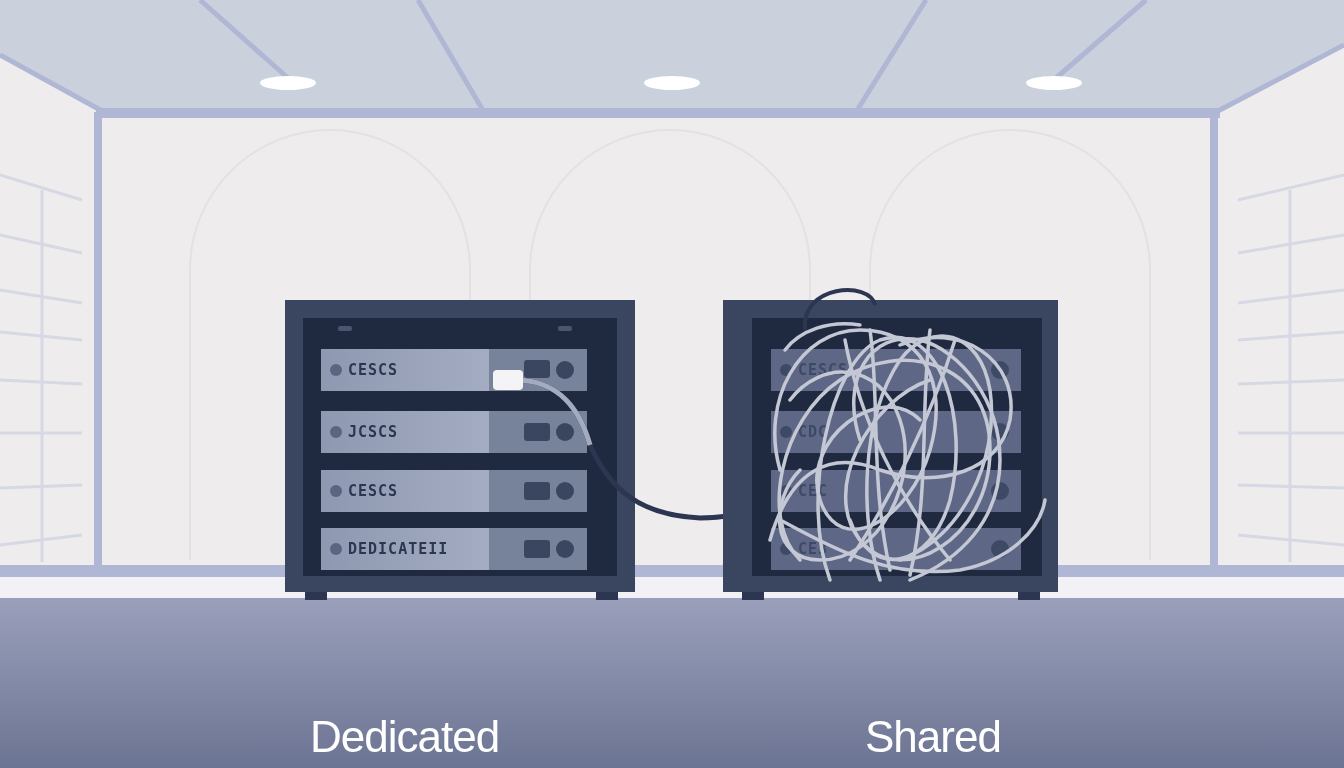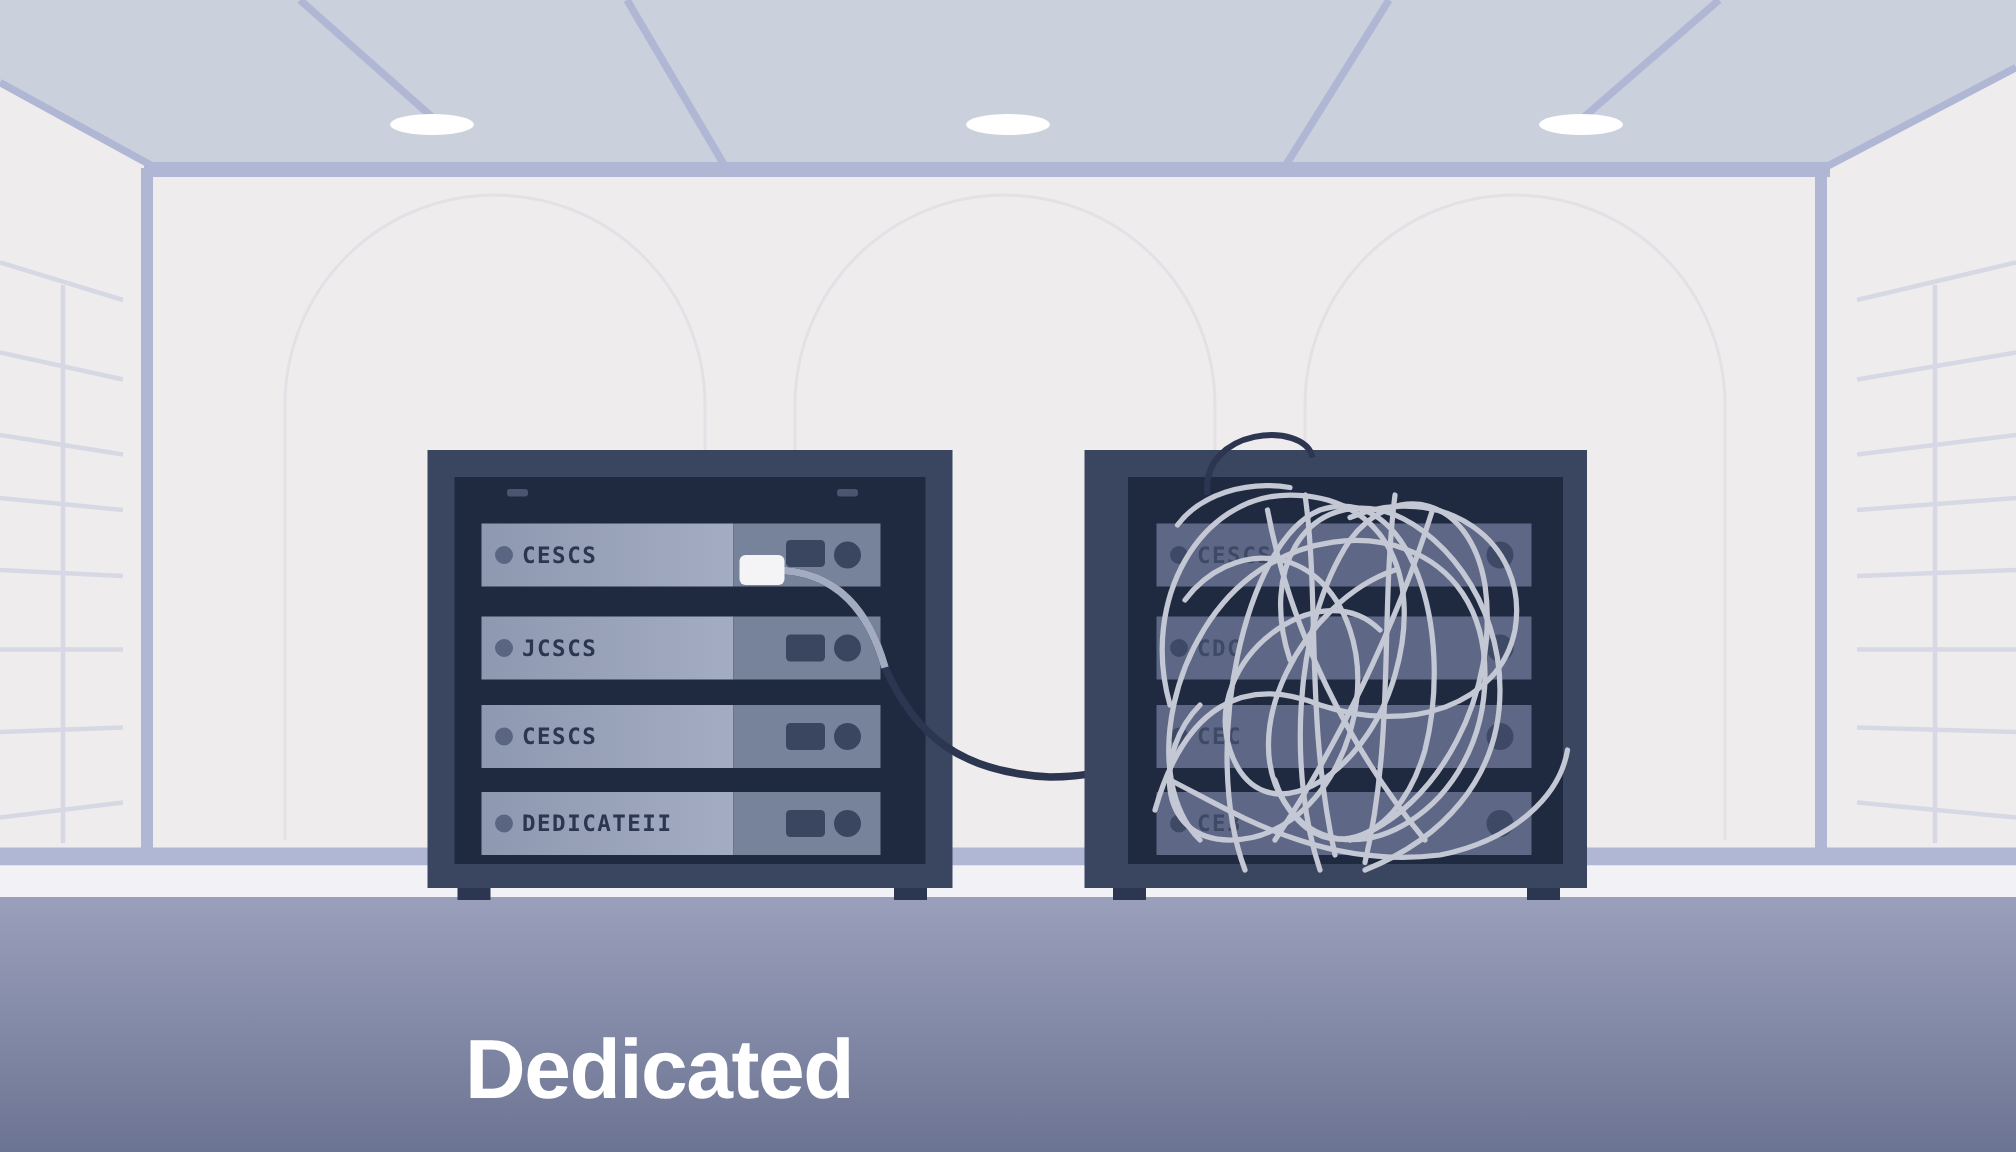--- a/index.html
+++ b/index.html
@@ -1,18 +1,18 @@
 <!DOCTYPE html>
 <html><head>
 <meta charset="utf-8">
 <style>
   html, body { margin: 0; padding: 0; }
   body { width: 1344px; height: 768px; overflow: hidden; position: relative; background: #efecee; font-family: "Liberation Sans", sans-serif; }
   .scene { position: absolute; inset: 0; }
-  .label { position: absolute; top: 680px; font-family: "Liberation Sans", sans-serif; font-weight: bold; font-size: 56px; color: #ffffff; letter-spacing: -1px; }
+  .label { position: absolute; top: 712px; font-family: "Liberation Sans", sans-serif; font-weight: normal; font-size: 44px; color: #ffffff; letter-spacing: -1px; }
   .unit-text { font-family: "DejaVu Sans Mono", monospace; font-weight: bold; font-size: 15px; fill: #2b3650; letter-spacing: 1px; }
 </style>
 </head>
 <body>
 
 <div class="scene">
 <svg width="1344" height="768" viewBox="0 0 1344 768" xmlns="http://www.w3.org/2000/svg">
   <defs>
     <linearGradient id="floorGrad" x1="0" y1="0" x2="0" y2="1">
       <stop offset="0" stop-color="#9aa0bb"></stop>
@@ -168,13 +168,14 @@
       <path d="M910 580 C960 560 1000 520 1000 460 C1000 400 960 350 920 340 C870 330 840 380 860 440"></path>
       <path d="M845 340 C860 420 900 500 950 560 M955 340 C930 420 890 500 850 560"></path>
       <path d="M870 330 C880 400 870 480 890 570 M930 330 C920 410 930 490 910 575"></path>
       <path d="M780 520 C820 540 880 580 960 570 C1010 560 1040 530 1045 500"></path>
       <path d="M785 350 C800 330 830 320 860 325"></path>
     </g>
   </g>
 </svg>
 
 <div class="label" style="left:310px;">Dedicated</div>
+<div class="label" style="left:865px;">Shared</div>
 </div>
 
 </body></html>

